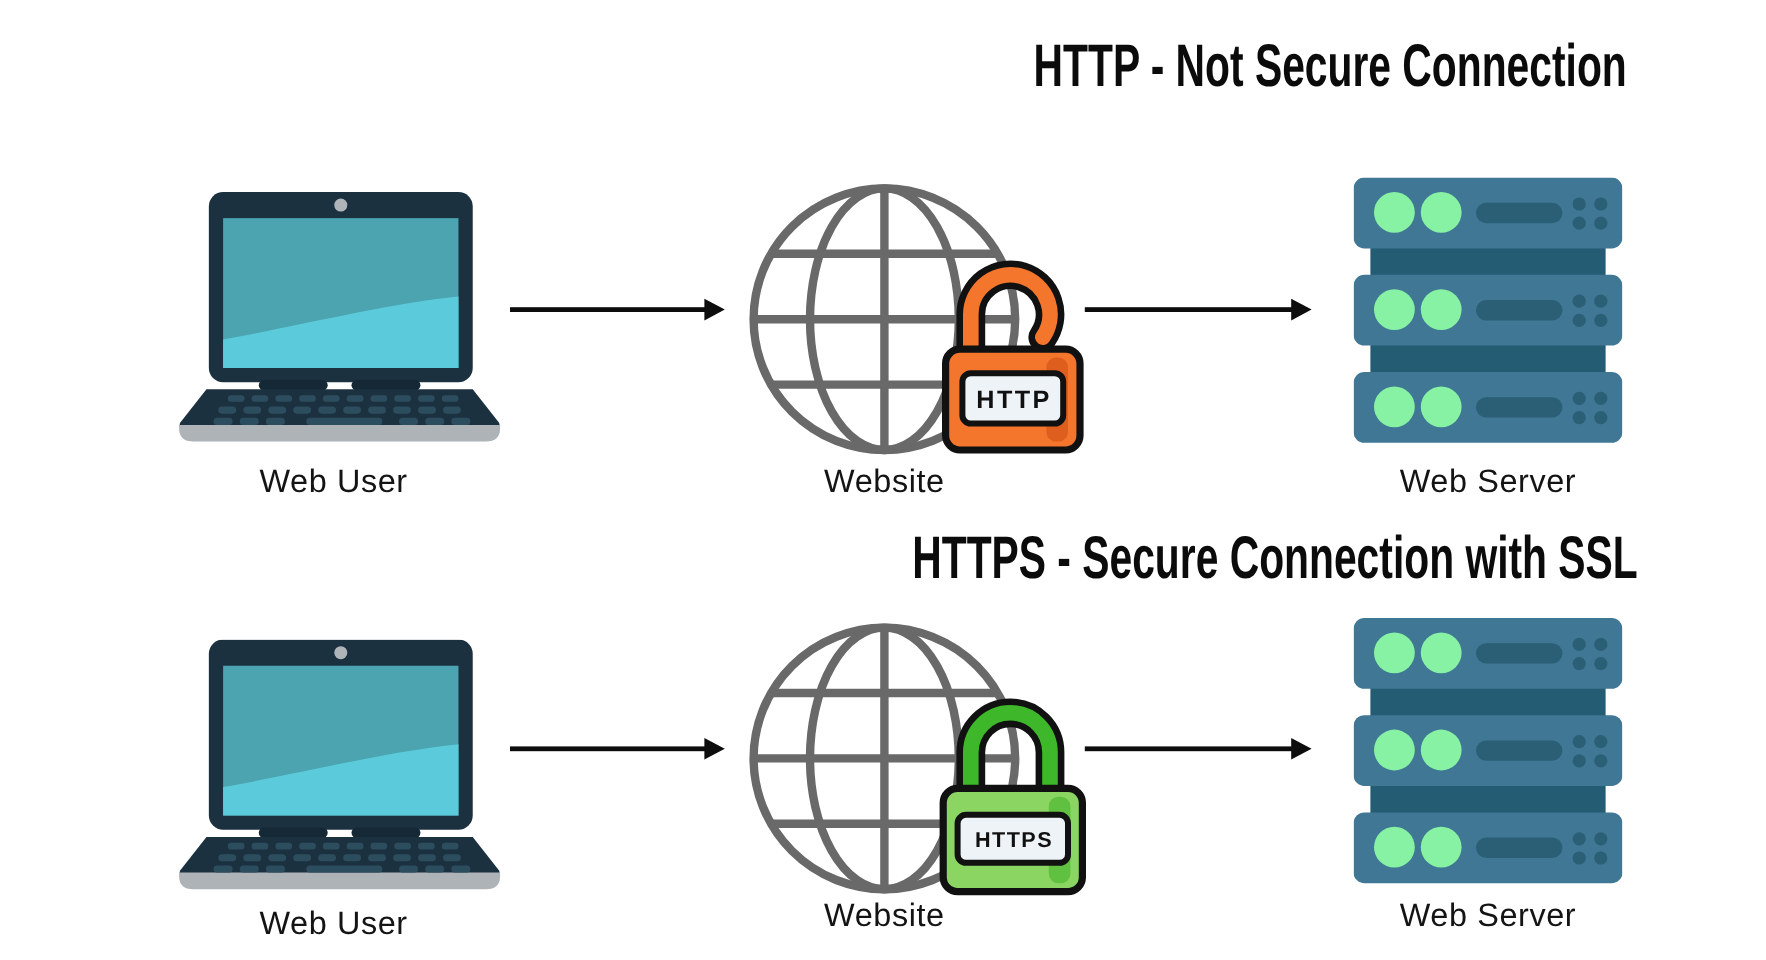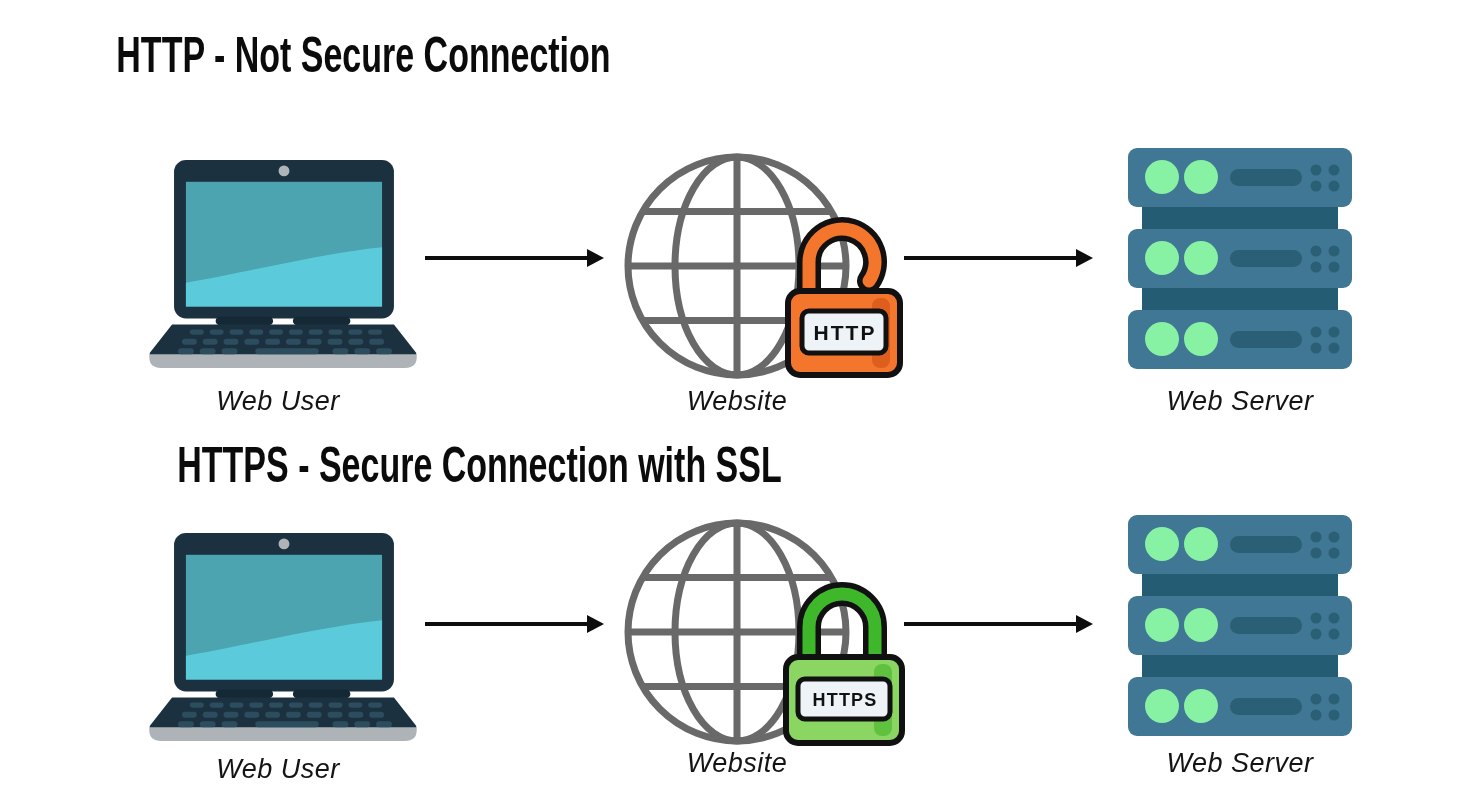--- a/index.html
+++ b/index.html
@@ -2,32 +2,32 @@
 <html><head>
 <meta charset="utf-8">
 <style>
   html,body { margin:0; padding:0; background:#ffffff; }
   .canvas {
     position:relative; width:1472px; height:800px; background:#ffffff;
     overflow:hidden; font-family:"Liberation Sans", sans-serif;
   }
   .abs { position:absolute; }
   
-  .title { position:absolute; left:0; width:100%; display:flex; justify-content:flex-start; }
+  .title { position:absolute; left:0; width:100%; display:flex; justify-content:flex-end; }
   .title .cond {
     font-family:"Liberation Sans", sans-serif; font-weight:700; font-size:50px;
     letter-spacing:0px; transform:scaleX(0.68); transform-origin:center;
     white-space:nowrap; color:#0b0b0b;
   }
   .title-http  { top:26px; }
   .title-https { top:436px;padding-left:35px; }
   
   .nodelabel {
     position:absolute; width:260px; text-align:center;
-    font-size:27px; color:#141414; letter-spacing:0.5px;font-style:italic;
+    font-size:27px; color:#141414; letter-spacing:0.5px;
   }
   
   .arrow { position:absolute; height:4px; background:#0d0d0d; }
   .arrow::after {
     content:""; position:absolute; right:-16px; top:-7px;
     border-left:17px solid #0d0d0d; border-top:9px solid transparent;
     border-bottom:9px solid transparent;
   }
   
   .locktext {

